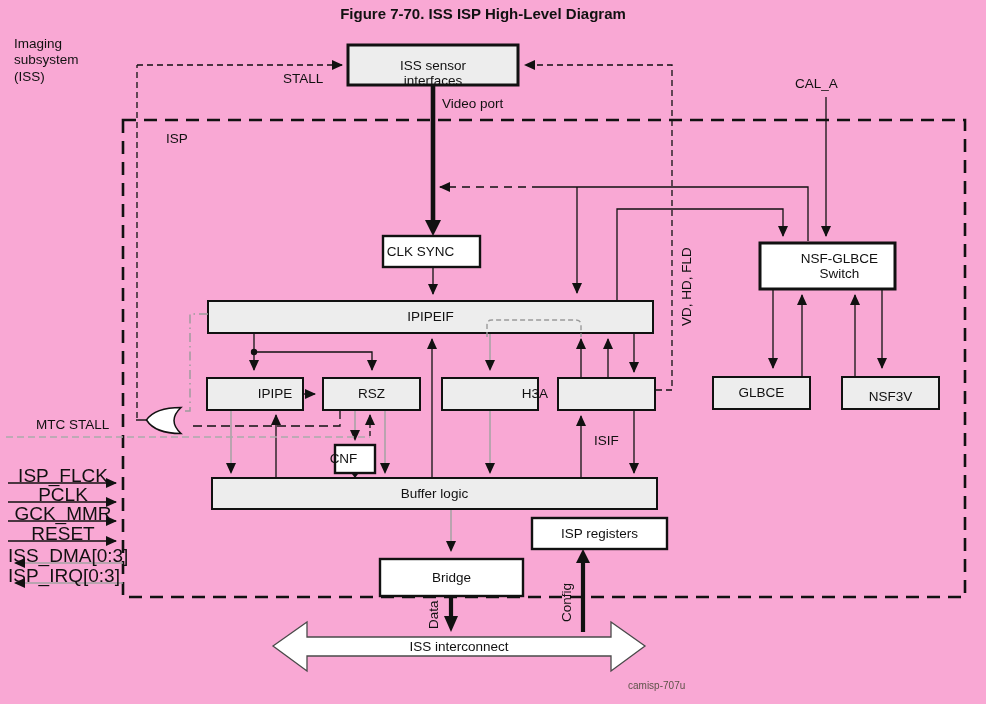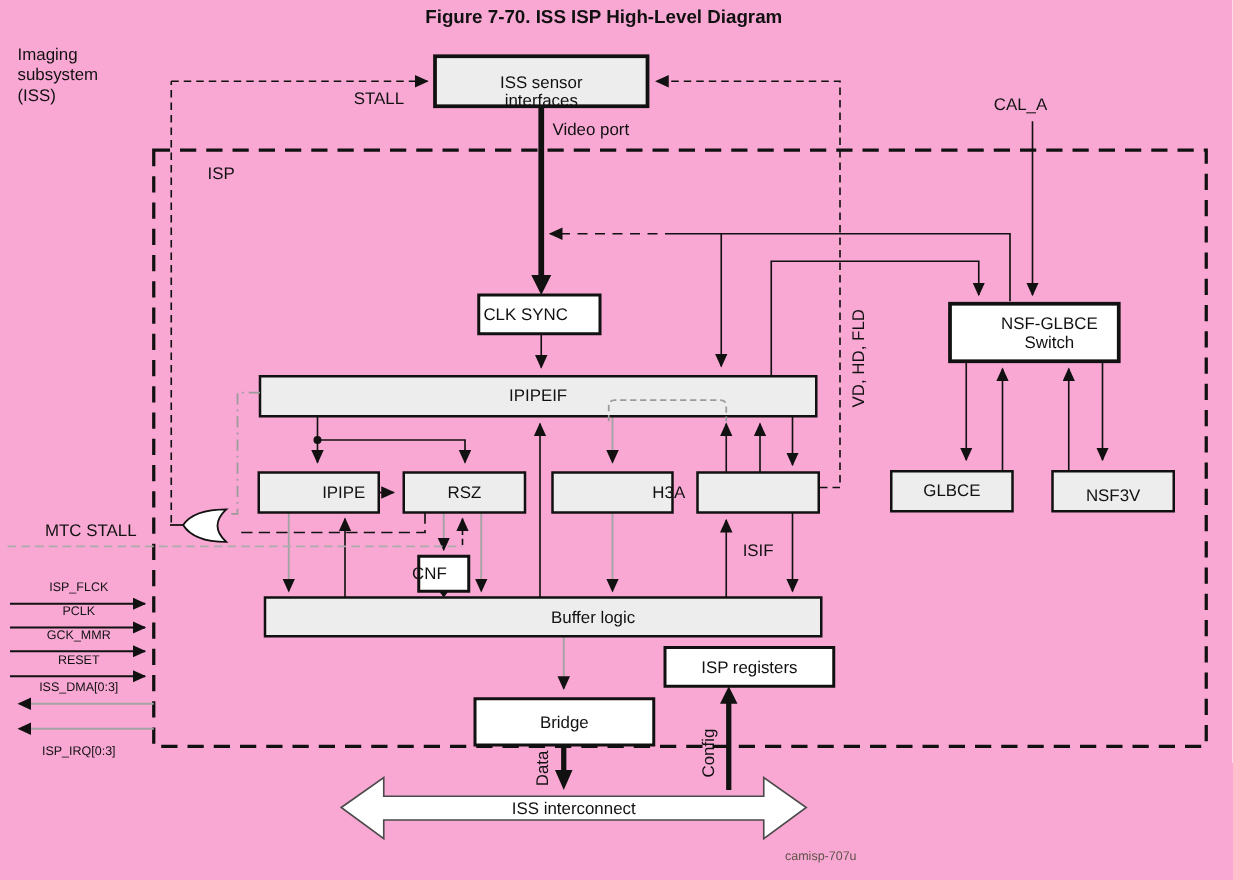--- a/index.html
+++ b/index.html
@@ -6,21 +6,21 @@
   #stage{position:relative;width:986px;height:704px;background:#f9a8d4;overflow:hidden;
          font-family:"Liberation Sans",sans-serif;color:#111;}
   #wires{position:absolute;left:0;top:0;}
   .lbl{position:absolute;font-size:13.5px;line-height:1.22;white-space:pre-line;color:#111;}
   .boxlbl{position:absolute;font-size:13.5px;line-height:1.12;display:flex;align-items:center;
           justify-content:center;text-align:center;white-space:pre-line;}
   .rot{transform:rotate(-90deg);transform-origin:0 0;white-space:nowrap;}
   #title{position:absolute;left:0;top:5px;width:966px;text-align:center;
          font-size:15px;font-weight:bold;}
   #watermark{position:absolute;left:628px;top:680px;font-size:10px;color:#5e5349;}
-  .portlbl{position:absolute;left:8px;width:110px;text-align:center;font-size:10px;}
+  .portlbl{position:absolute;left:8px;width:110px;text-align:center;font-size:19px;}
 </style>
 </head>
 <body>
 
 <div id="stage">
 
   <svg id="wires" width="986" height="704" viewBox="0 0 986 704">
     <defs>
       <marker id="ah" markerUnits="userSpaceOnUse" markerWidth="12" markerHeight="11" refX="10" refY="5" orient="auto">
         <path d="M0,0 L11,5 L0,10 Z" fill="#111"></path>
@@ -153,26 +153,26 @@
   <div class="boxlbl" style="left:208px;top:301px;width:445px;height:32px;">IPIPEIF</div>
   <div class="boxlbl" style="left:207px;top:378px;width:96px;height:32px;margin-left:20px;">IPIPE</div>
   <div class="boxlbl" style="left:323px;top:378px;width:97px;height:32px;border-radius:16px;">RSZ</div>
   <div class="boxlbl" style="left:442px;top:378px;width:96px;height:32px;padding-left:45px;">H3A</div>
   <div class="boxlbl" style="left:558px;top:378px;width:97px;height:32px;margin-top:47px;">ISIF</div>
   <div class="boxlbl" style="left:760px;top:243px;width:159px;height:46px;">NSF-GLBCE
 Switch</div>
   <div class="boxlbl" style="left:713px;top:377px;width:97px;height:32px;border-radius:14px;">GLBCE</div>
   <div class="boxlbl" style="left:842px;top:377px;width:97px;height:40px;">NSF3V</div>
   <div class="boxlbl" style="left:335px;top:445px;width:17px;height:28px;">CNF</div>
-  <div class="boxlbl" style="left:212px;top:478px;width:445px;height:31px;padding-left:40px;">Buffer logic</div>
+  <div class="boxlbl" style="left:212px;top:478px;width:445px;height:31px;">Buffer logic</div>
   <div class="boxlbl" style="left:532px;top:518px;width:135px;height:31px;">ISP registers</div>
   <div class="boxlbl" style="left:380px;top:559px;width:143px;height:37px;">Bridge</div>
   <div class="boxlbl" style="left:307px;top:637px;width:304px;height:19px;">ISS interconnect</div>
 
   <div class="portlbl" style="top:465px;">ISP_FLCK</div>
   <div class="portlbl" style="top:484px;">PCLK</div>
   <div class="portlbl" style="top:503px;">GCK_MMR</div>
   <div class="portlbl" style="top:523px;">RESET</div>
   <div class="portlbl" style="top:545px;">ISS_DMA[0:3]</div>
-  <div class="portlbl" style="top:565px;margin-top:31px;">ISP_IRQ[0:3]</div>
+  <div class="portlbl" style="top:565px;">ISP_IRQ[0:3]</div>
 
   <div id="watermark">camisp-707u</div>
 </div>
 
 </body></html>

